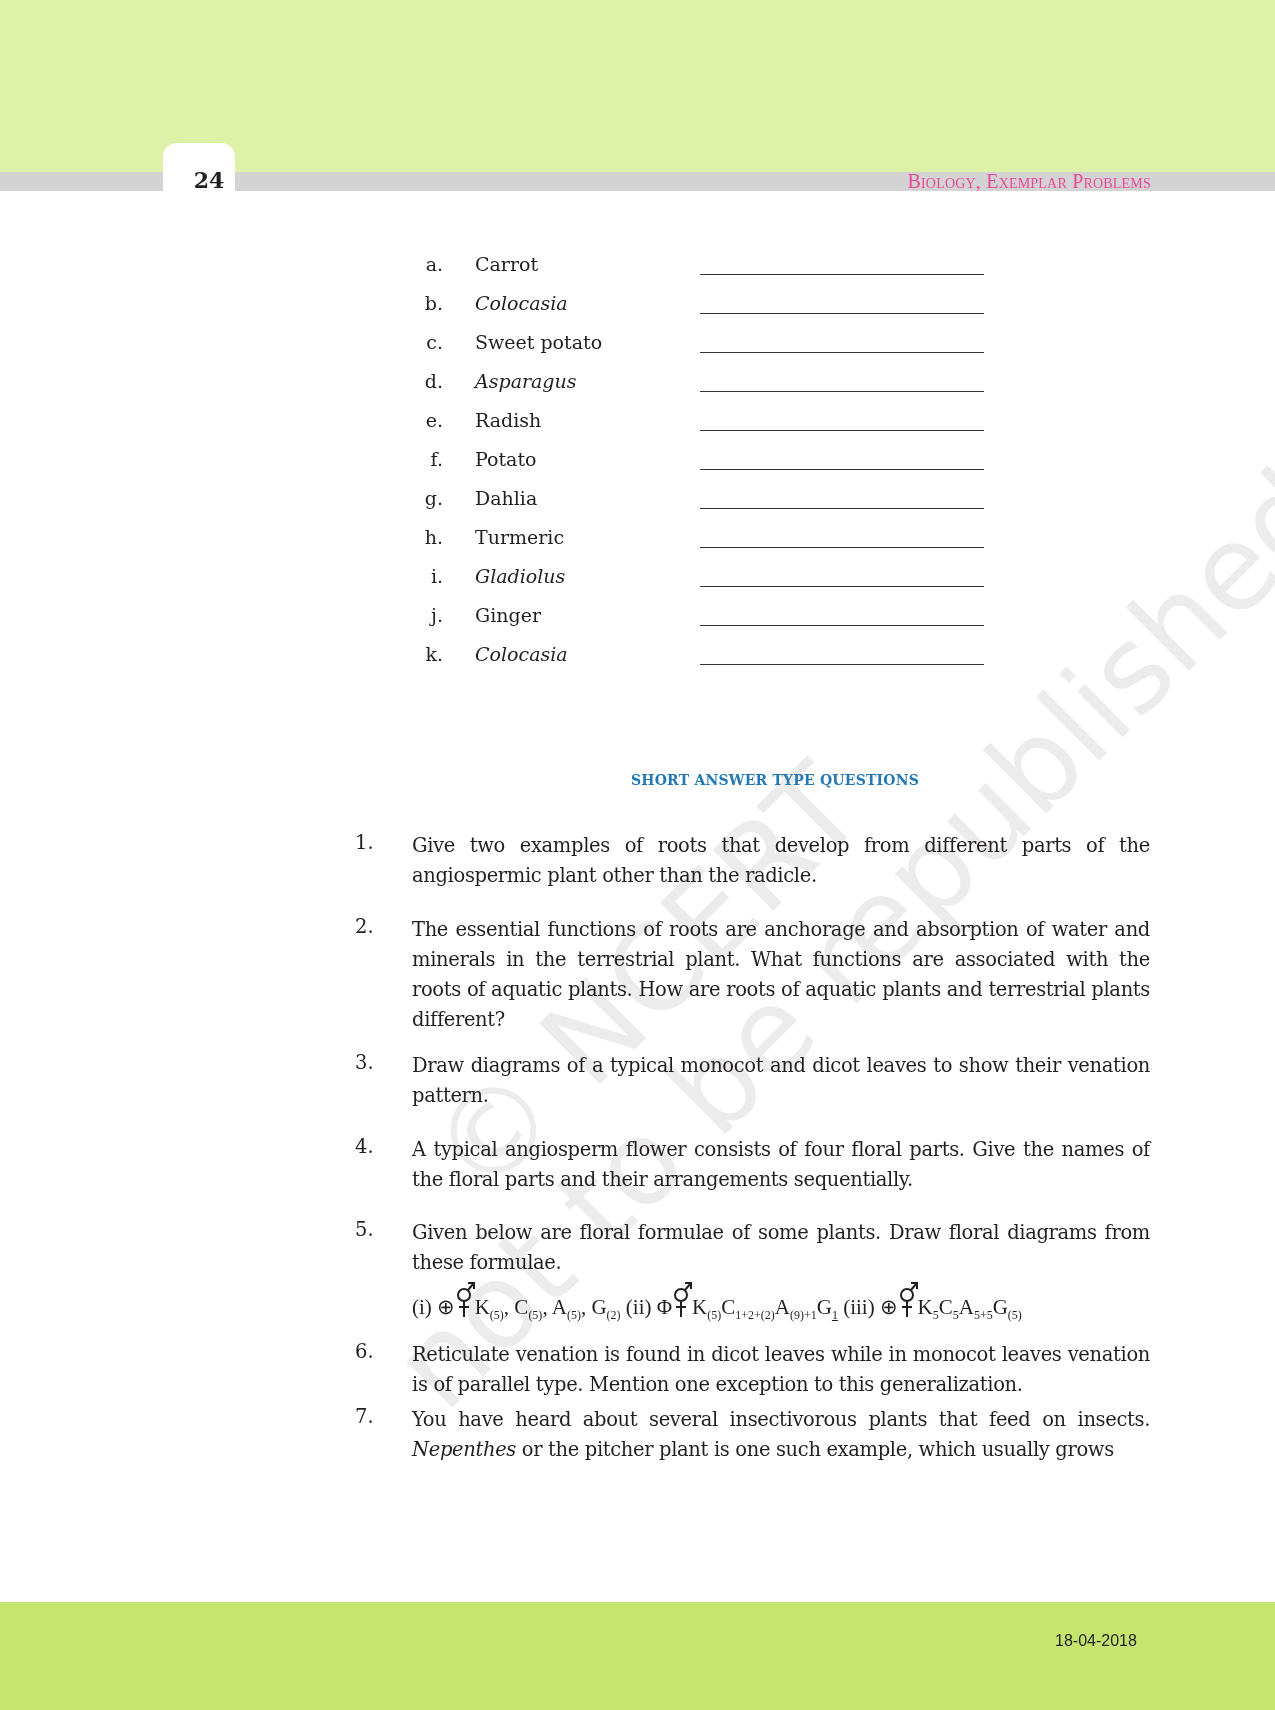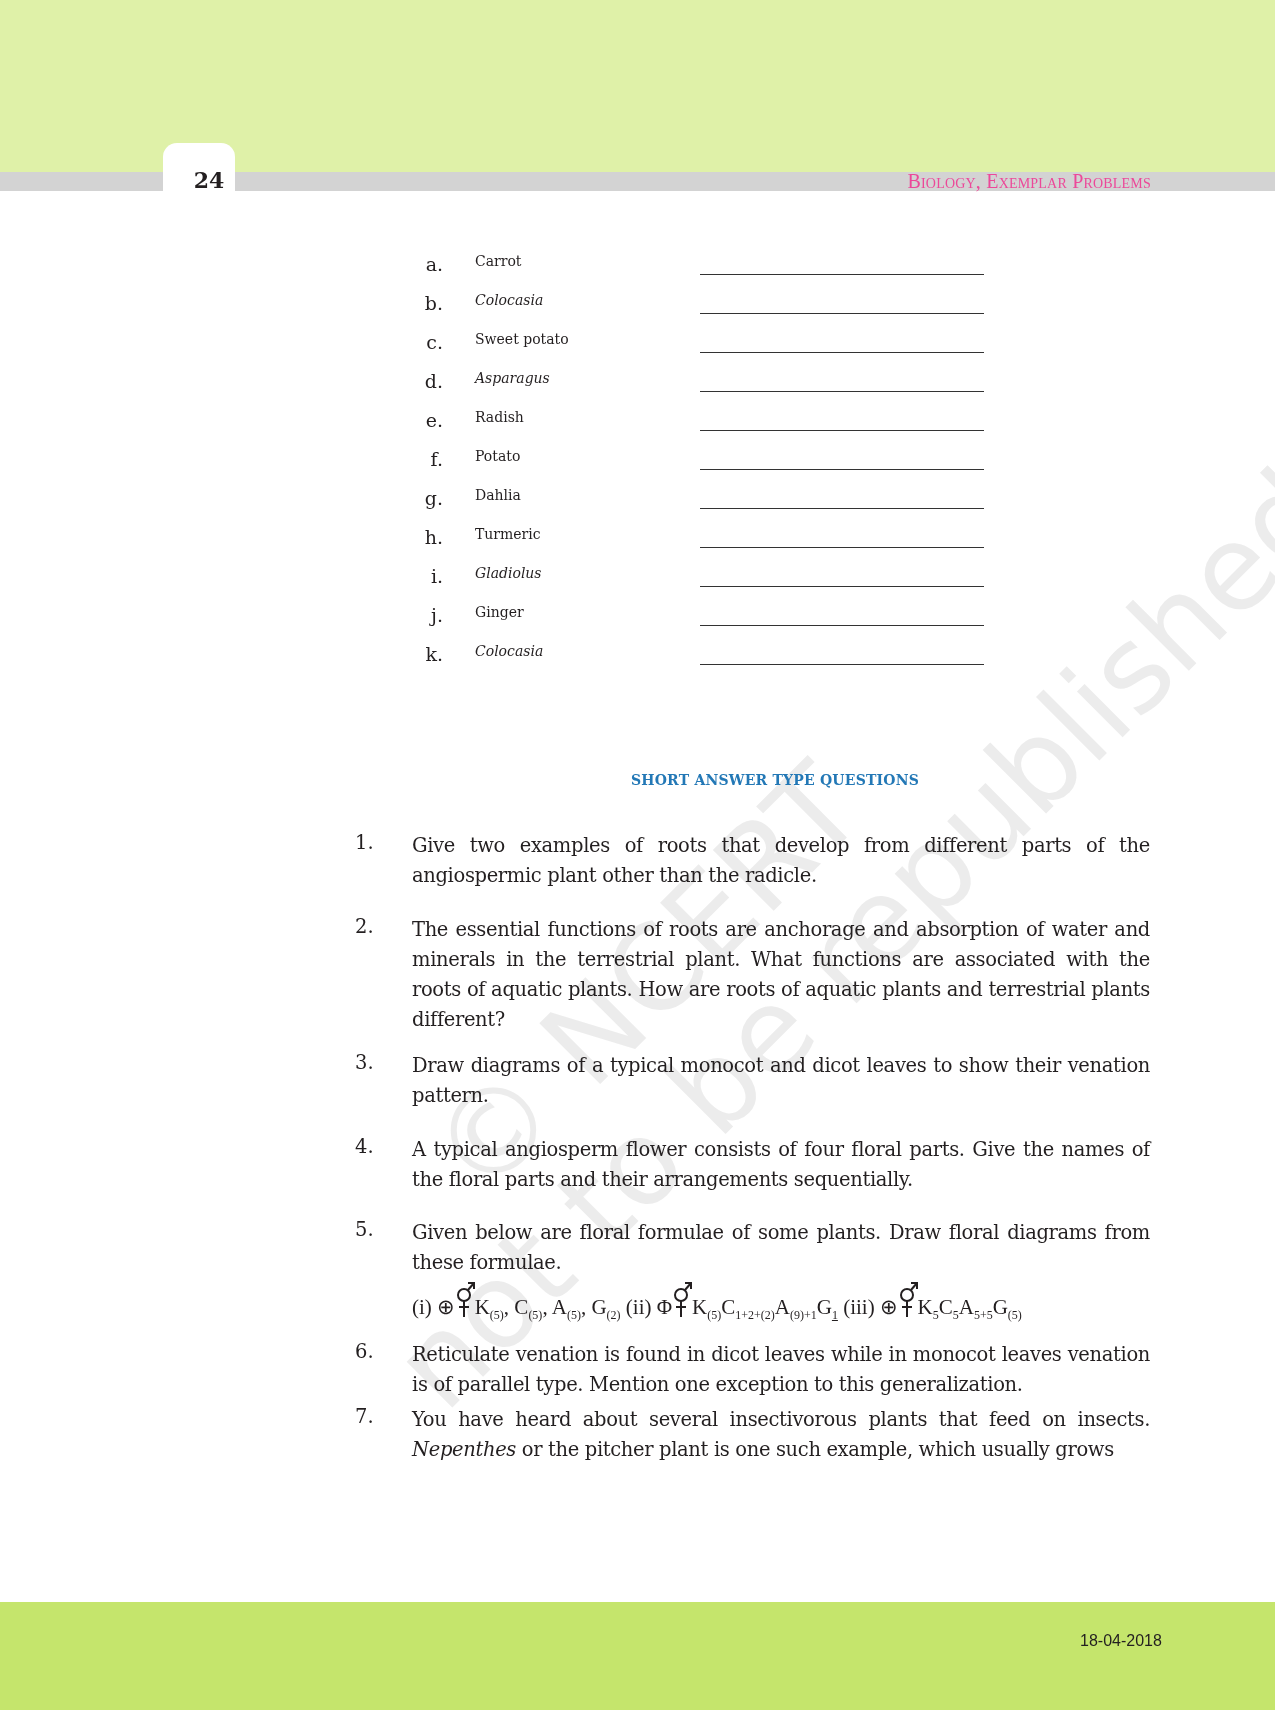--- a/index.html
+++ b/index.html
@@ -26,21 +26,21 @@
   }
 
   .match-list { position: absolute; left: 415px; top: 250px; width: 600px; }
   .match-row { position: relative; height: 39px; }
   .match-letter {
     position: absolute; left: 0; width: 28px; text-align: right; top: 3px;
     font-family: "DejaVu Serif", serif; font-size: 19px;
   }
   .match-term {
     position: absolute; left: 60px; top: 3px;
-    font-family: "DejaVu Serif", serif; font-size: 14px;
+    font-family: "DejaVu Serif", serif; font-size: 19px;
   }
   .match-term.italic { font-style: italic; }
   .answer-line {
     position: absolute; left: 285px; top: 24px; width: 284px; height: 0;
     border-bottom: 1.5px solid #333;
   }
 
   .section-heading {
     position: absolute; left: 500px; top: 742px; width: 550px; text-align: center;
     font-family: "DejaVu Serif", serif; font-weight: bold; font-size: 14px; color: #2378b6;
@@ -67,21 +67,21 @@
   .formula-line .sub { font-size: 12px; vertical-align: -5px; }
   .formula-line .sym { font-size: 21px; }
   .bisex {
     display: inline-block; position: relative; width: 20px; height: 26px; vertical-align: -2px;
   }
   .bisex svg { position: absolute; left: 0; top: -8px; }
   .ul { text-decoration: underline; }
 
   .bottom-band { position: absolute; left: 0; top: 1602px; width: 1275px; height: 108px; background: #c5e56c; }
   .footer-date {
-    position: absolute; left: 1080px; top: 1632px;
+    position: absolute; left: 1055px; top: 1632px;
     font-family: "Liberation Sans", sans-serif; font-size: 16px; color: #231f20;
   }
 
   .watermark {
     position: absolute; left: 240px; top: 900px; width: 900px;
     font-family: "DejaVu Sans", sans-serif; font-size: 118px; line-height: 124px;
     color: rgba(170,170,170,0.22);
     transform: rotate(-45deg); transform-origin: center center;
     text-align: center; pointer-events: none; white-space: nowrap;
   }

